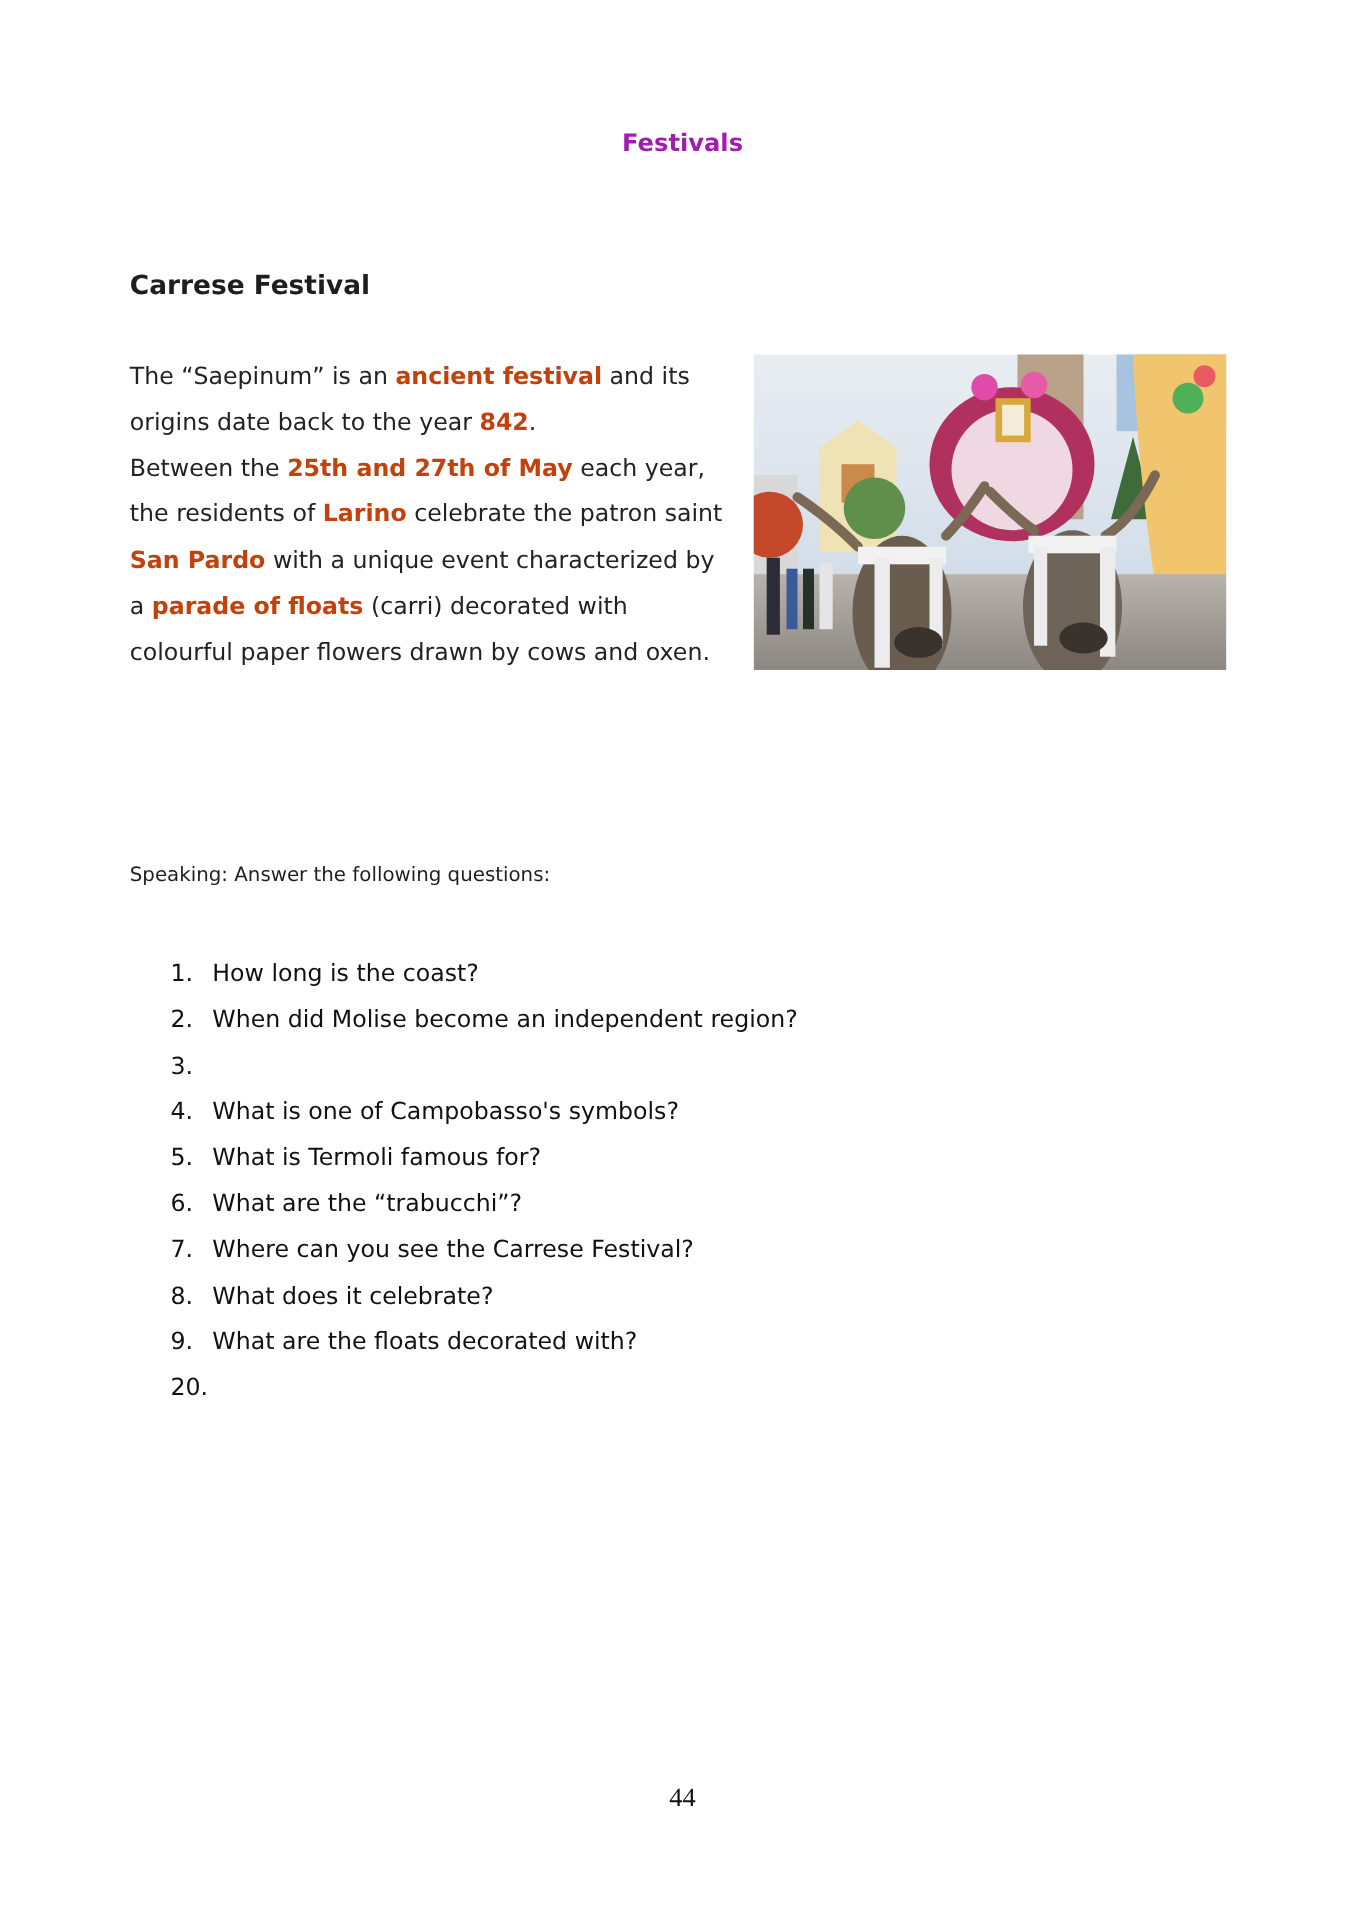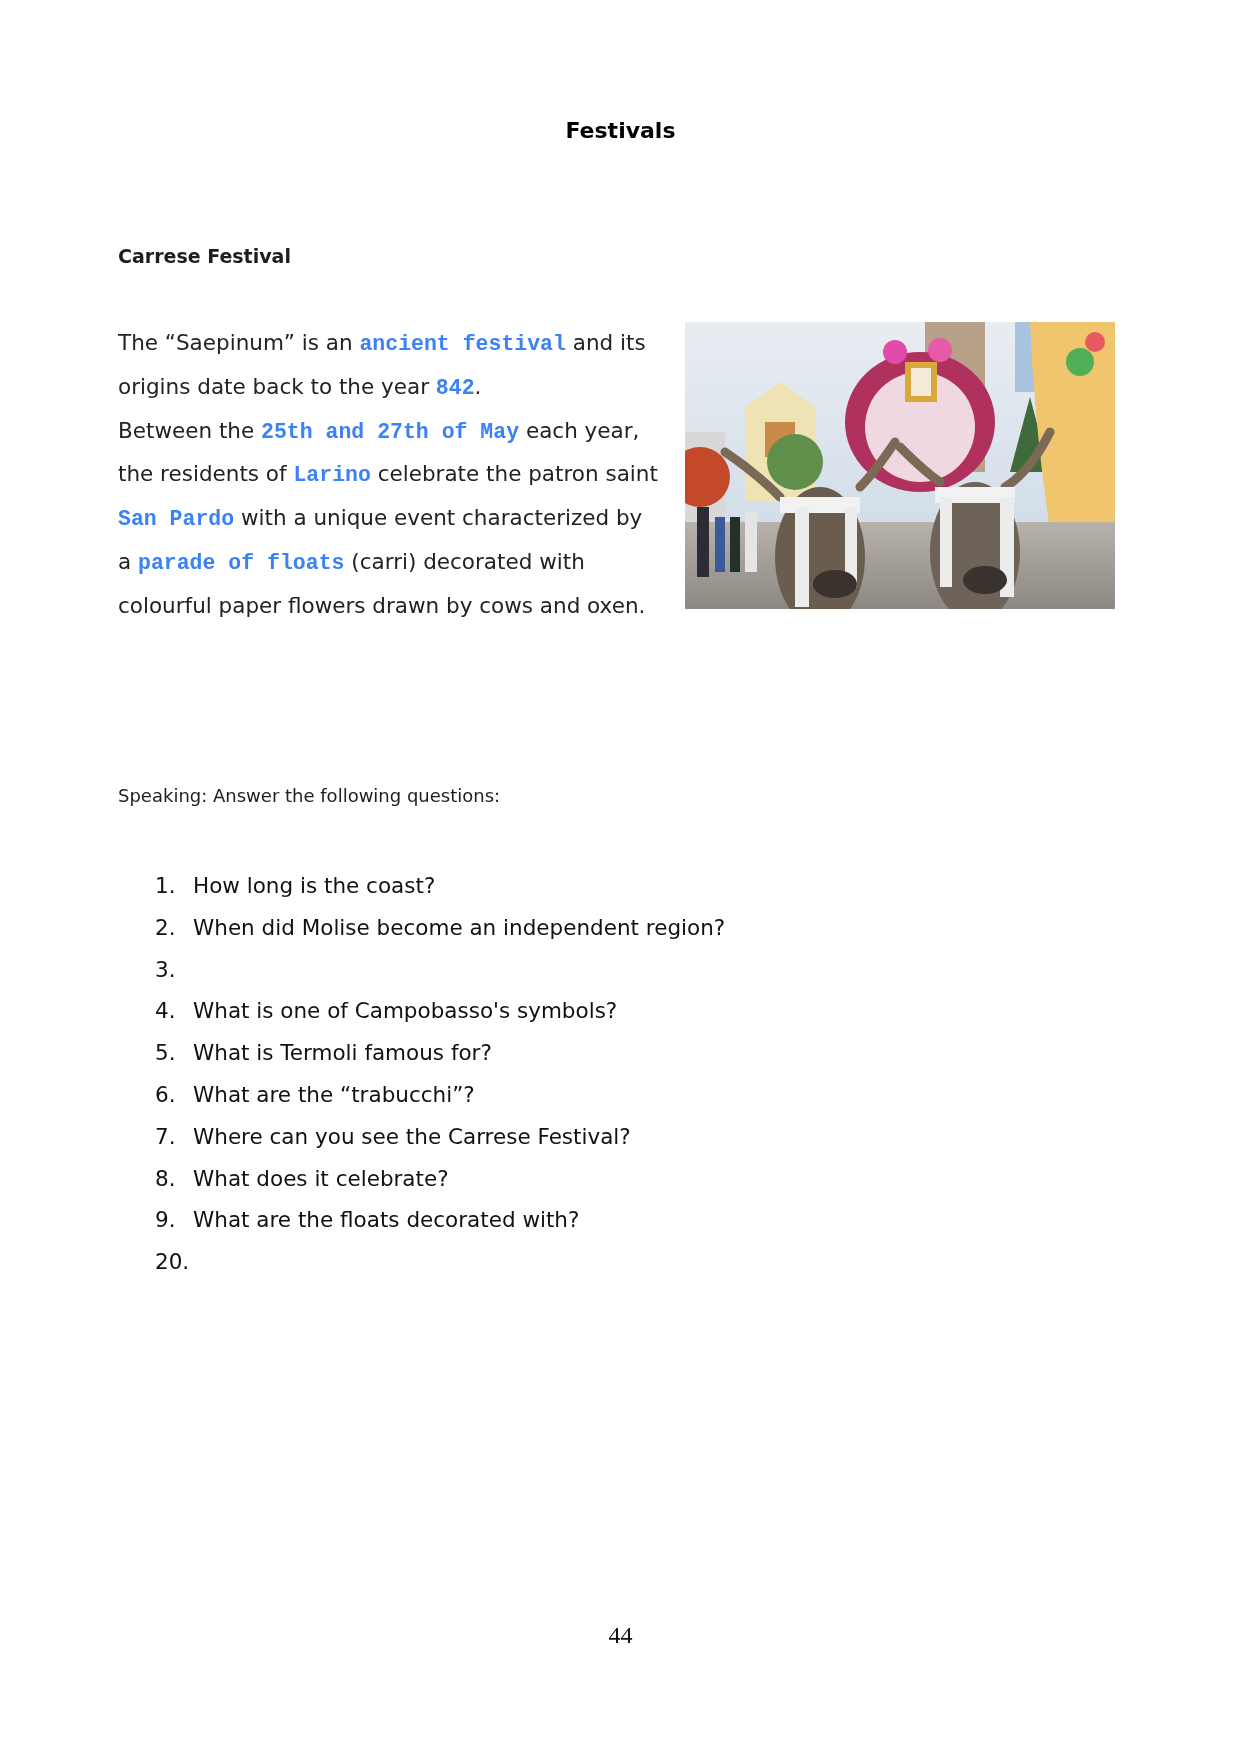--- a/index.html
+++ b/index.html
@@ -1,22 +1,22 @@
 <!DOCTYPE html>
 <html><head>
   <meta charset="utf-8">
   <style>
     html, body { margin: 0; padding: 0; background: #ffffff; }
     body { width: 1241px; height: 1755px; position: relative; overflow: hidden;
            font-family: "DejaVu Sans", sans-serif; color: #1e1e1e; }
     .page-title { position: absolute; left: 0; width: 1241px; top: 118px; text-align: center;
-                  font-size: 22px; font-weight: bold; color: #000000; }
-    .section-title { position: absolute; left: 118px; top: 245px; font-size: 19px; font-weight: bold; color: #1e1e1e; }
+                  font-size: 22px; font-weight: bold; color: #a21caf; }
+    .section-title { position: absolute; left: 118px; top: 245px; font-size: 24px; font-weight: bold; color: #1e1e1e; }
     .intro { position: absolute; left: 118px; top: 322px; width: 540px; font-size: 21.5px; line-height: 41.8px; color: #222; }
-    .intro b { font-weight: bold; color: #3b82f6; font-family: Liberation Mono, monospace; }
+    .intro b { font-weight: bold; color: #c2410c; }
     .photo { position: absolute; left: 685px; top: 322px; width: 430px; height: 287px; overflow: hidden; }
     .photo svg { display: block; }
     .speaking { position: absolute; left: 118px; top: 785px; font-size: 18px; color: #1e1e1e; }
     .questions { position: absolute; left: 155px; top: 865px; margin: 0; padding: 0; list-style: none;
                  font-size: 21.5px; line-height: 41.8px; color: #111; }
     .questions li { display: flex; }
     .questions .num { display: inline-block; width: 38px; }
     .page-number { position: absolute; left: 0; width: 1241px; top: 1622px; text-align: center;
                    font-family: "Liberation Serif", serif; font-size: 24px; color: #111; }
   </style>

